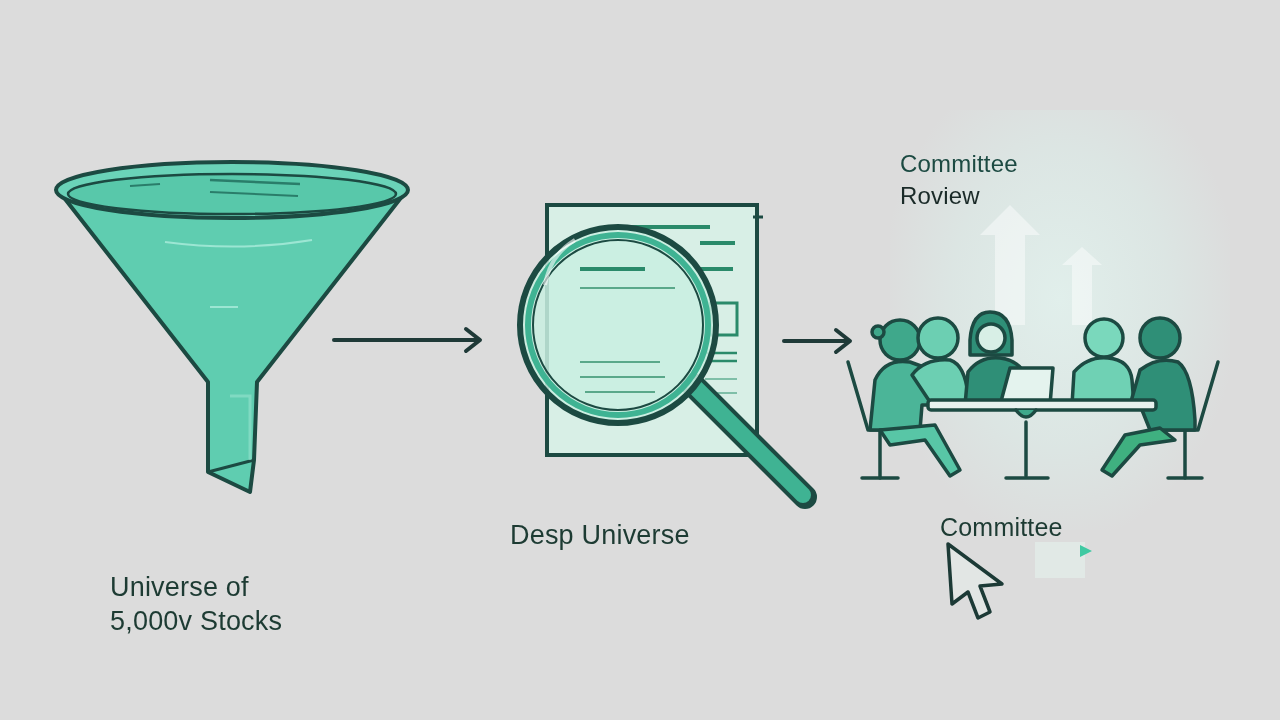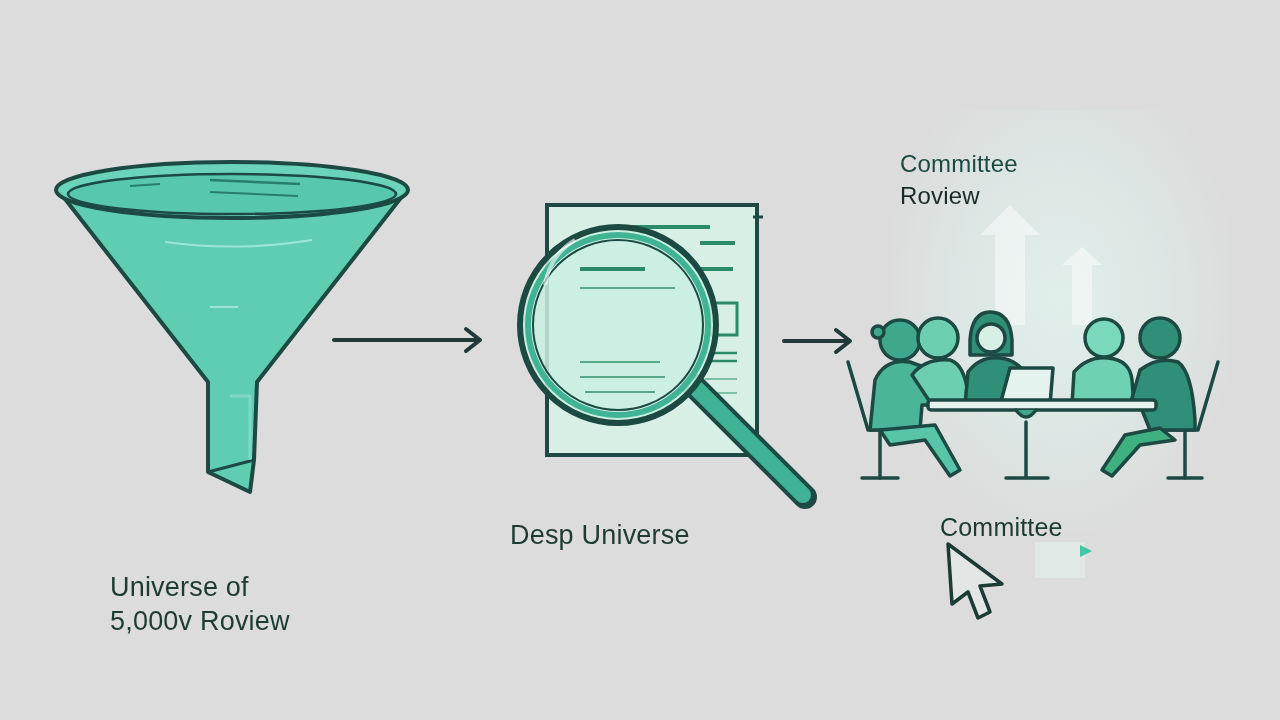--- a/index.html
+++ b/index.html
@@ -39,21 +39,21 @@
 
     <path d="M160 20 L250 24" stroke="#2a7d6a" stroke-width="2.5" fill="none"></path>
     <path d="M160 32 L248 36" stroke="#2a7d6a" stroke-width="2" fill="none"></path>
     <path d="M80 26 L110 24" stroke="#2a7d6a" stroke-width="2" fill="none"></path>
     <path d="M115 82 Q190 92 262 80" stroke="#9ce6d3" stroke-width="2" fill="none"></path>
     <path d="M160 147 L188 147" stroke="#9ce6d3" stroke-width="2" fill="none"></path>
   </svg>
 </div>
 <div class="abs label" style="left:110px; top:538px; width:260px;margin-top:32px;">
   <div>Universe of</div>
-  <div>5,000v Roview</div>
+  <div>5,000v Stocks</div>
 </div>
 
 <div class="abs" style="left:330px; top:325px;">
   <svg width="160" height="30" viewBox="0 0 160 30">
     <line x1="4" y1="15" x2="148" y2="15" stroke="#1f3a38" stroke-width="4" stroke-linecap="round"></line>
     <path d="M136 4 L150 15 L136 26" fill="none" stroke="#1f3a38" stroke-width="4" stroke-linejoin="round" stroke-linecap="round"></path>
   </svg>
 </div>
 
 <div class="abs" style="left:505px; top:195px; width:320px; height:320px;">

